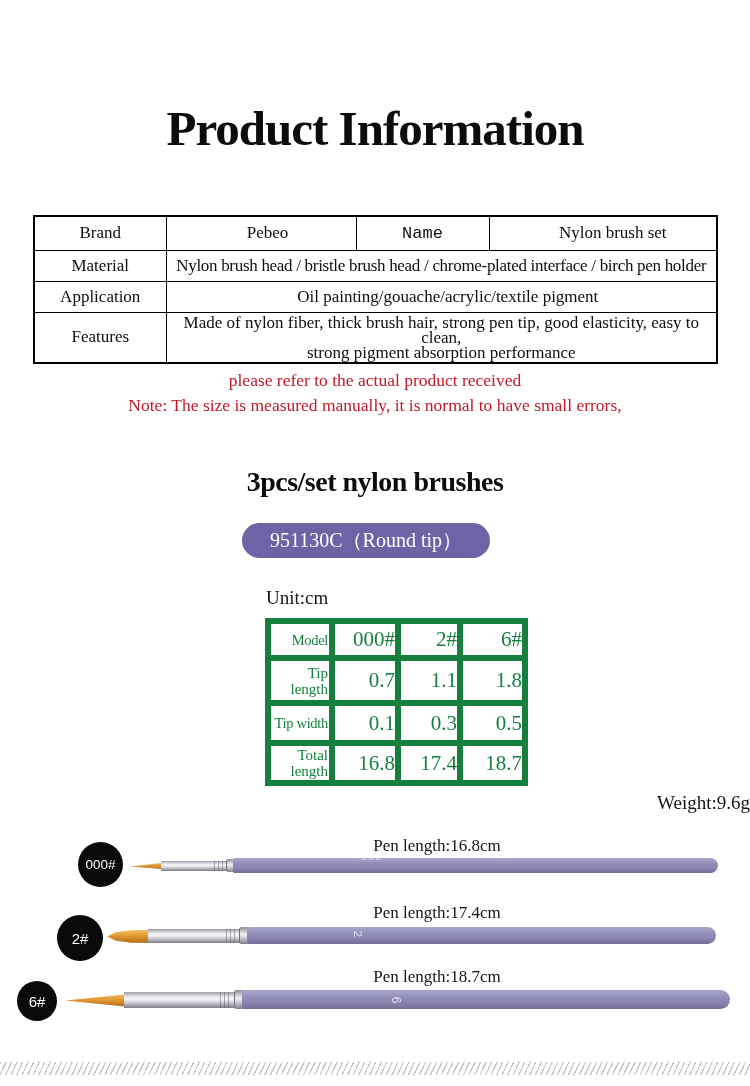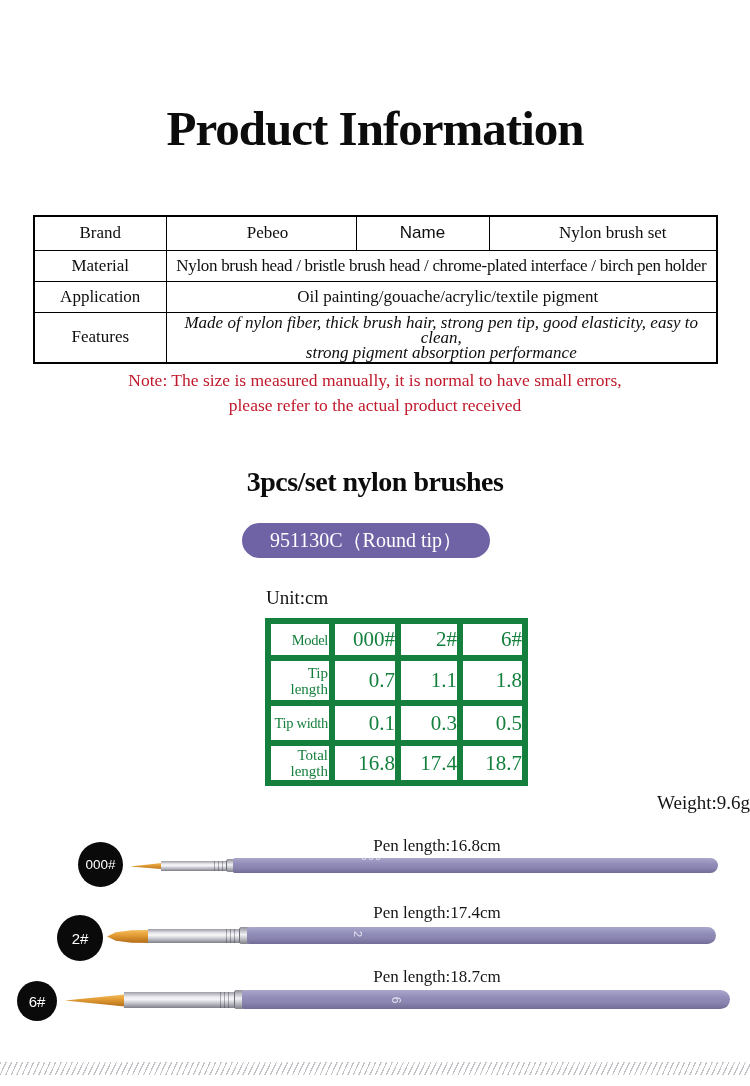--- a/index.html
+++ b/index.html
@@ -20,29 +20,29 @@
   
   table.info {
     position: absolute; left: 33px; top: 215px; width: 685px;
     border-collapse: collapse; table-layout: fixed;
   }
   table.info, table.info td { border: 1px solid #000; }
   table.info { border: 2px solid #000; }
   table.info td { text-align: center; font-size: 17px; color: #0e0e0e; vertical-align: middle; margin-top: 22px; }
   td.c-label { width: 132px; }
   td.c-val   { width: 190px; text-align: left; padding-left: 13px; }
-  td.c-name  { width: 133px; font-family: Liberation Sans, sans-serif; font-size: 15px; }
+  td.c-name  { width: 133px; font-family: Liberation Mono, monospace; font-size: 15px; }
   td.c-val2  { text-align: left; padding-left: 20px; }
   tr.r1 { height: 34px; }
   tr.r2 { height: 31px; }
   tr.r3 { height: 31px; }
   tr.r4 { height: 37px; }
   td.material-val { font-size: 15.5px; letter-spacing: -0.3px; text-align: center; padding: 0 2px; }
   td.app-val { text-align: left; padding-left: 13px; font-size: 16.5px; }
-  td.features-val { font-size: 12.5px; line-height: 15px; text-align: center; padding: 2px 6px; font-style: italic; }
+  td.features-val { font-size: 12.5px; line-height: 15px; text-align: center; padding: 2px 6px; }
 
   
   .note {
     top: 368px; left: 0; width: 750px; text-align: center;
     font-size: 17.5px; line-height: 25px; color: #c0192b;
   }
 
   
   .set-title {
     top: 466px; left: 0; width: 750px; text-align: center;
@@ -168,22 +168,22 @@
       <td class="c-label">Features</td>
       <td class="features-val" colspan="3">
         <div>Made of nylon fiber, thick brush hair, strong pen tip, good elasticity, easy to clean,</div>
         <div>strong pigment absorption performance</div>
       </td>
     </tr>
   </tbody>
     </table>
 
   <div class="abs note">
+    <div>please refer to the actual product received</div>
     <div>Note: The size is measured manually, it is normal to have small errors,</div>
-    <div>please refer to the actual product received</div>
   </div>
 
   <div class="abs set-title">3pcs/set nylon brushes</div>
 
   <div class="abs badge">951130C（Round tip）</div>
 
   <div class="abs unit-label">Unit:cm</div>
 
   <table class="spec">
     <colgroup>

